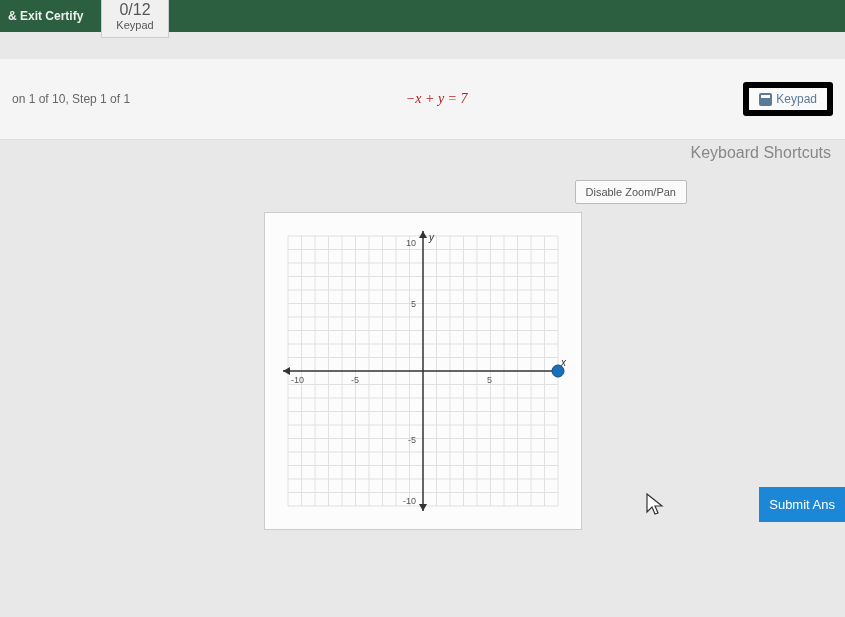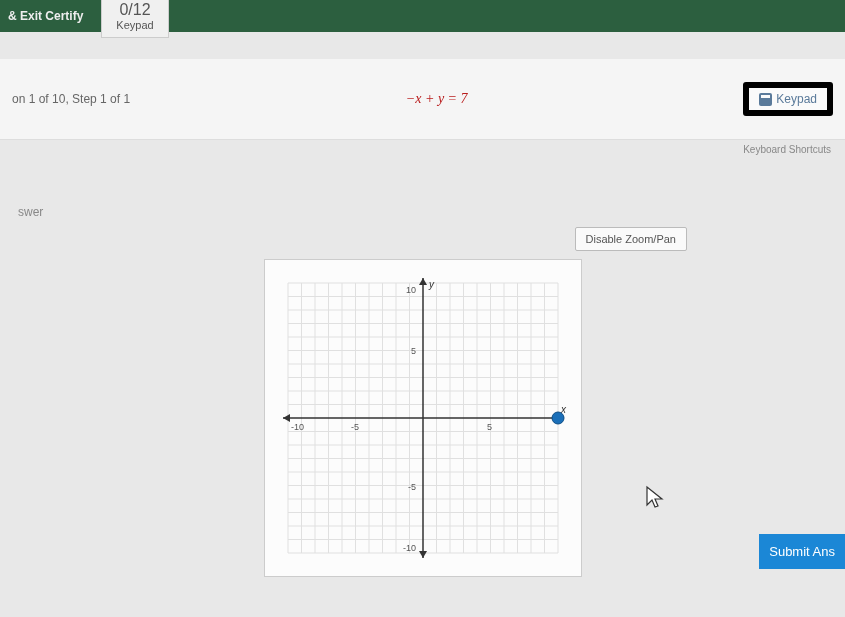--- a/index.html
+++ b/index.html
@@ -6,21 +6,21 @@
 body { background: #e8e8e8; width: 845px; height: 617px; overflow: hidden; position: relative; }
 .app { width: 100%; height: 100%; display: flex; flex-direction: column; }
 .topbar { background: #2c5f3f; color: #fff; display: flex; align-items: center; height: 32px; padding: 0 8px; font-size: 12px; }
 .topbar .exit { margin-right: 18px; font-weight: bold; color: #eee; }
 .topbar .lesson { flex: 1; color: #ddd; }
 .score-box { background: #f0f0f0; color: #555; border: 1px solid #ccc; padding: 6px 14px; font-size: 11px; text-align: center; line-height: 1.1; }
 .score-box .num { font-size: 16px; }
 .bar2 { display: flex; align-items: center; justify-content: space-between; background: #f5f5f5; border-bottom: 1px solid #ddd; padding: 23px 12px; font-size: 12px; color: #666; margin-top: 27px; }
 .bar2 .center { flex: 1; text-align: center; font-family: 'Times New Roman', serif; font-style: italic; color: #b91c1c; font-size: 14px; }
 .keypad-btn { border: 6px solid #000000; background: #fafafa; padding: 4px 10px; border-radius: 3px; color: #5a7a9a; font-size: 12px; display: inline-flex; align-items: center; gap: 4px; cursor: pointer; }
-.kb-shortcuts { text-align: right; padding: 4px 14px 0 0; font-size: 10px; color: #888; }
+.kb-shortcuts { text-align: right; padding: 4px 14px 0 0; font-size: 16px; color: #888; }
 .content { padding: 10px 18px; color: #666; font-size: 12px; position: relative; }
 .answer-label { color: #888; font-size: 12px; margin: 40px 0 8px 0; }
 .instructions { color: #777; font-size: 12px; line-height: 1.4; margin-bottom: 8px; }
 .graph-wrap { display: flex; flex-direction: column; align-items: center; margin-top: 8px; }
 .disable-btn { align-self: flex-end; margin-right: 140px; margin-bottom: 8px; border: 1px solid #bbb; background: #fafafa; padding: 5px 10px; font-size: 11px; color: #555; cursor: pointer; border-radius: 2px; }
 .graph-box { border: 1px solid #ccc; background: #fcfcfc; padding: 8px; }
 .graph-svg { display: block; }
 .submit-btn { position: absolute; right: 0; bottom: 18px; background: #1b87d6; color: #fff; border: none; padding: 10px 10px; font-size: 13px; cursor: pointer; }
 .cursor { position: absolute; right: 180px; top: 330px; }
 .calc-icon { width: 13px; height: 13px; background: #5a7a9a; display: inline-block; border-radius: 2px; position: relative; }
@@ -42,21 +42,20 @@
     <span>on 1 of 10, Step 1 of 1</span>
     <span class="center">−x + y = 7</span>
     <span class="keypad-btn">
       <span class="calc-icon"></span>
       <span>Keypad</span>
     </span>
   </div>
   <div class="kb-shortcuts">Keyboard Shortcuts</div>
 
   <div class="content">
-    <div class="answer-label">swer</div>
 
     <div class="graph-wrap">
       <button class="disable-btn">Disable Zoom/Pan</button>
       <div class="graph-box">
         <svg class="graph-svg" width="300" height="300" viewBox="0 0 300 300">
           <rect x="0" y="0" width="300" height="300" fill="#fcfcfc"></rect>
           <g stroke="#e0e0e0" stroke-width="1">
             <line x1="15" y1="15" x2="15" y2="285"></line>
               <line x1="28.5" y1="15" x2="28.5" y2="285"></line>
               <line x1="42" y1="15" x2="42" y2="285"></line>

